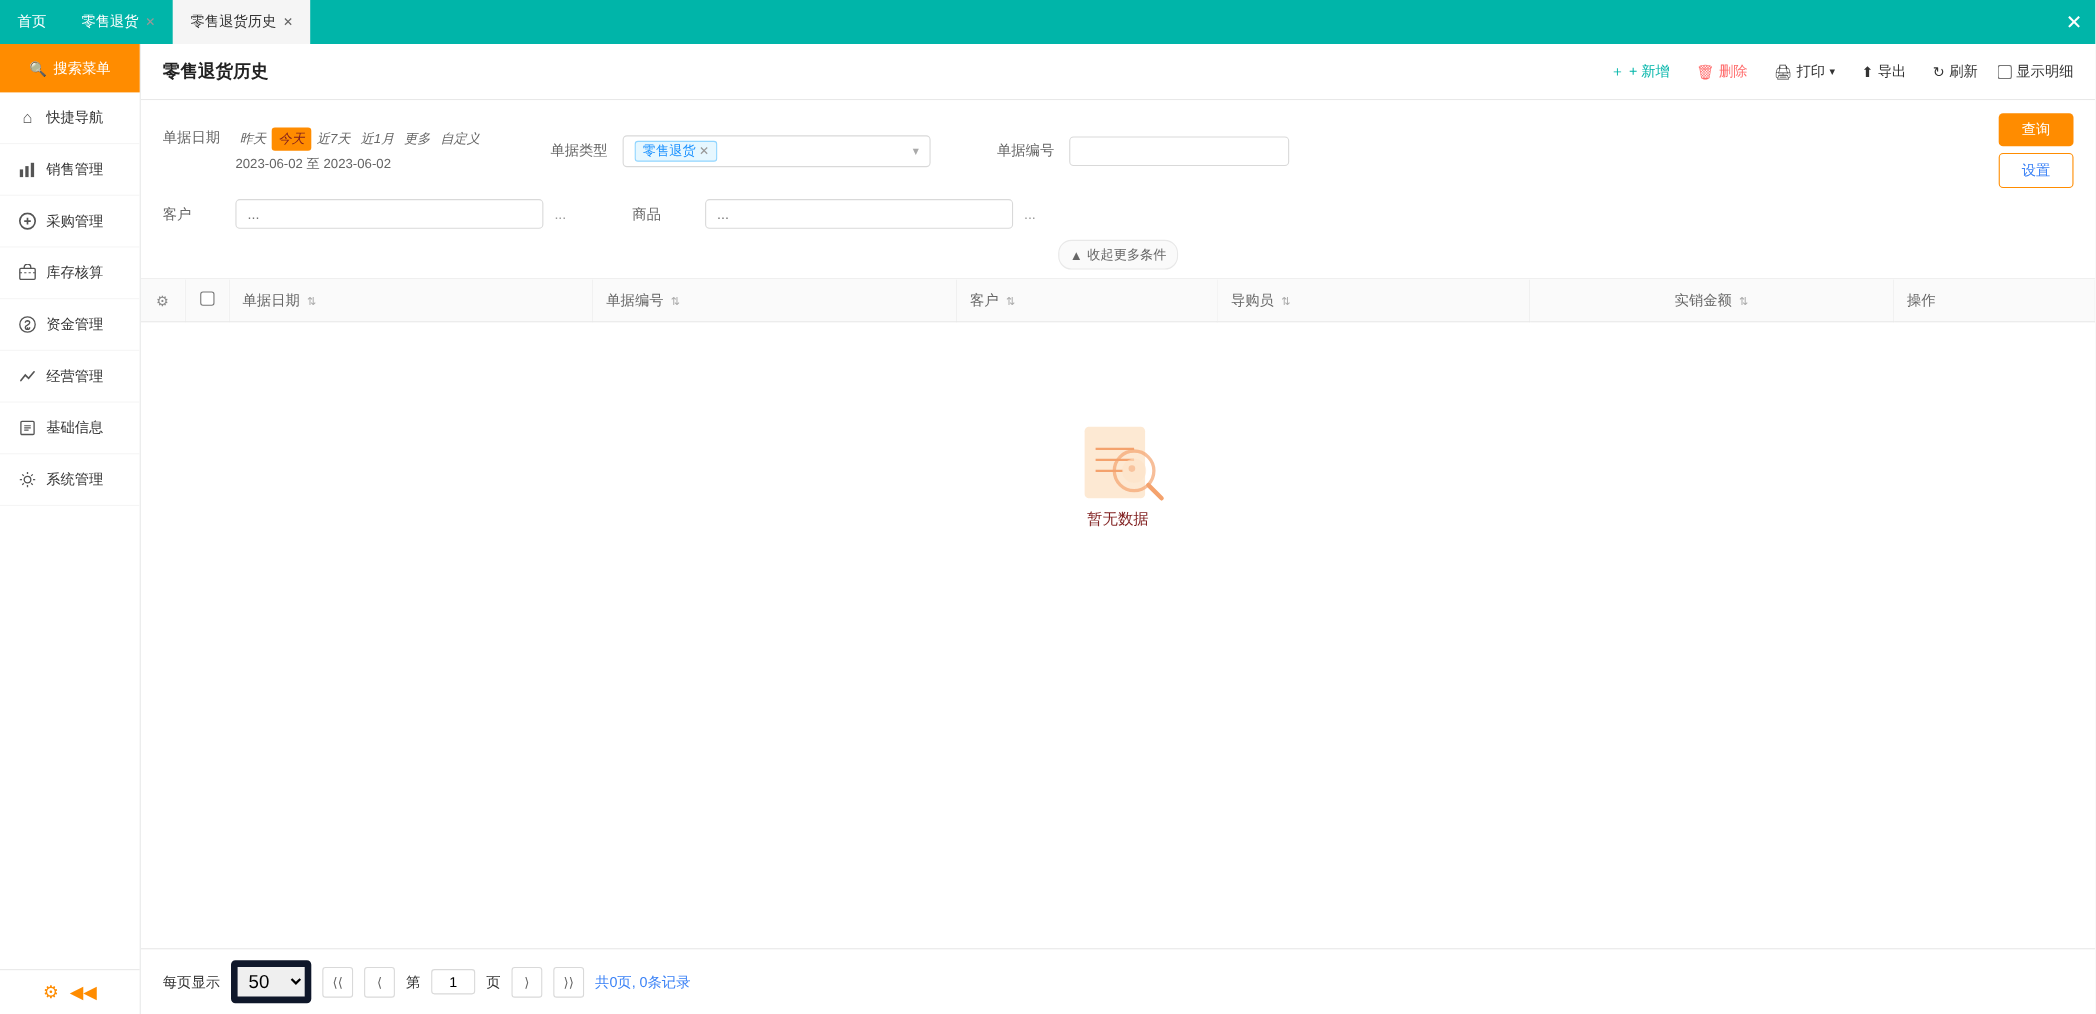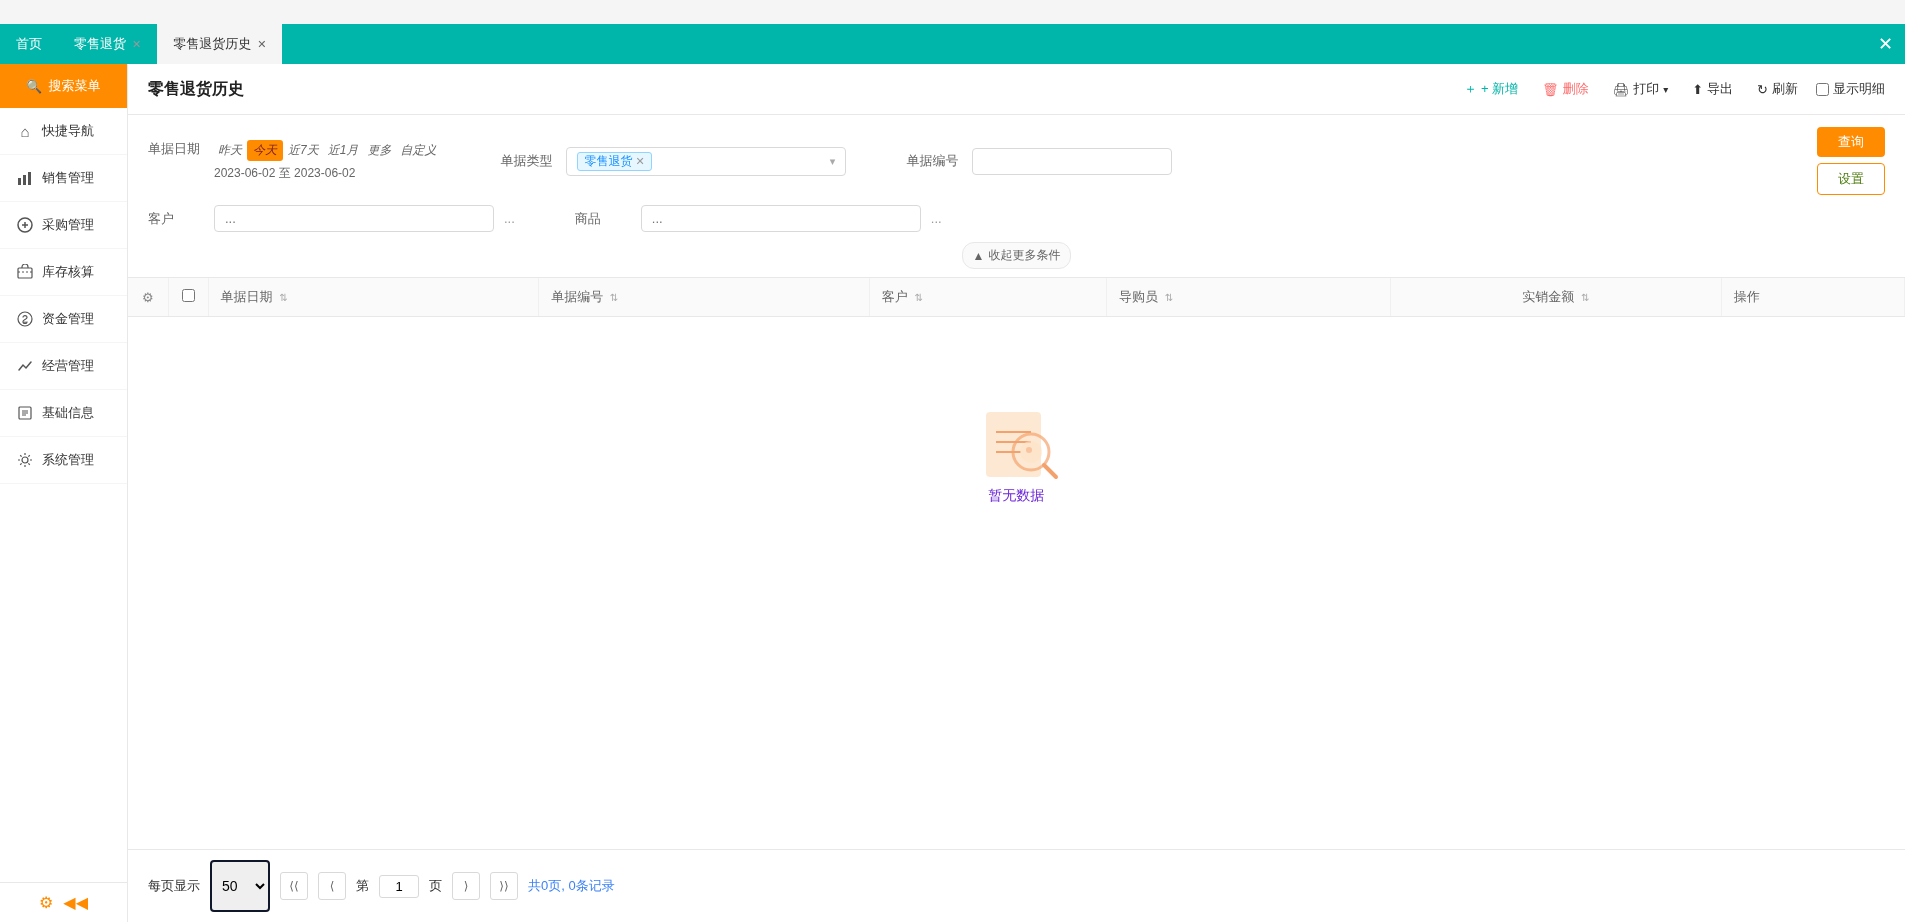--- a/index.html
+++ b/index.html
@@ -6,21 +6,20 @@
     body { background: #f5f5f5; display: flex; flex-direction: column; height: 922px; overflow: hidden; }
 
     
     .top-bar {
       background: #00b5a9;
       height: 40px;
       display: flex;
       align-items: center;
       padding: 0 0;
       flex-shrink: 0;
-      margin-top: 24px;
     }
     .tab-item {
       height: 40px;
       display: flex;
       align-items: center;
       padding: 0 16px;
       color: white;
       font-size: 13px;
       cursor: pointer;
       position: relative;
@@ -261,21 +260,21 @@
       background: #ff8c00;
       color: white;
       border: none;
       border-radius: 4px;
       padding: 6px 20px;
       font-size: 13px;
       cursor: pointer;
     }
     .action-btn-settings {
       background: white;
-      color: #4d7c0f;
+      color: #3b82f6;
       border: 1px solid #ff8c00;
       border-radius: 4px;
       padding: 6px 20px;
       font-size: 13px;
       cursor: pointer;
     }
 
     
     .table-container {
       flex: 1;
@@ -319,42 +318,42 @@
       cursor: pointer;
     }
 
     
     .empty-state {
       display: flex;
       flex-direction: column;
       align-items: center;
       justify-content: center;
       padding: 80px 0;
-      color: #6d28d9;
+      color: #7f1d1d;
       font-size: 14px;
     }
 
     
     .pagination {
       background: white;
       border-top: 1px solid #e8e8e8;
       padding: 10px 20px;
       display: flex;
       align-items: center;
       justify-content: flex-start;
       gap: 10px;
       font-size: 13px;
       color: #333;
       flex-shrink: 0;
     }
     .page-size-select {
-      border: 2px solid #0f172a;
+      border: 6px solid #0f172a;
       border-radius: 4px;
-      padding: 15px 6px;
-      font-size: 14px;
+      padding: 3px 6px;
+      font-size: 17px;
       cursor: pointer;
     }
     .page-nav-btn {
       width: 28px;
       height: 28px;
       border: 1px solid #d9d9d9;
       background: white;
       border-radius: 3px;
       cursor: pointer;
       display: flex;

